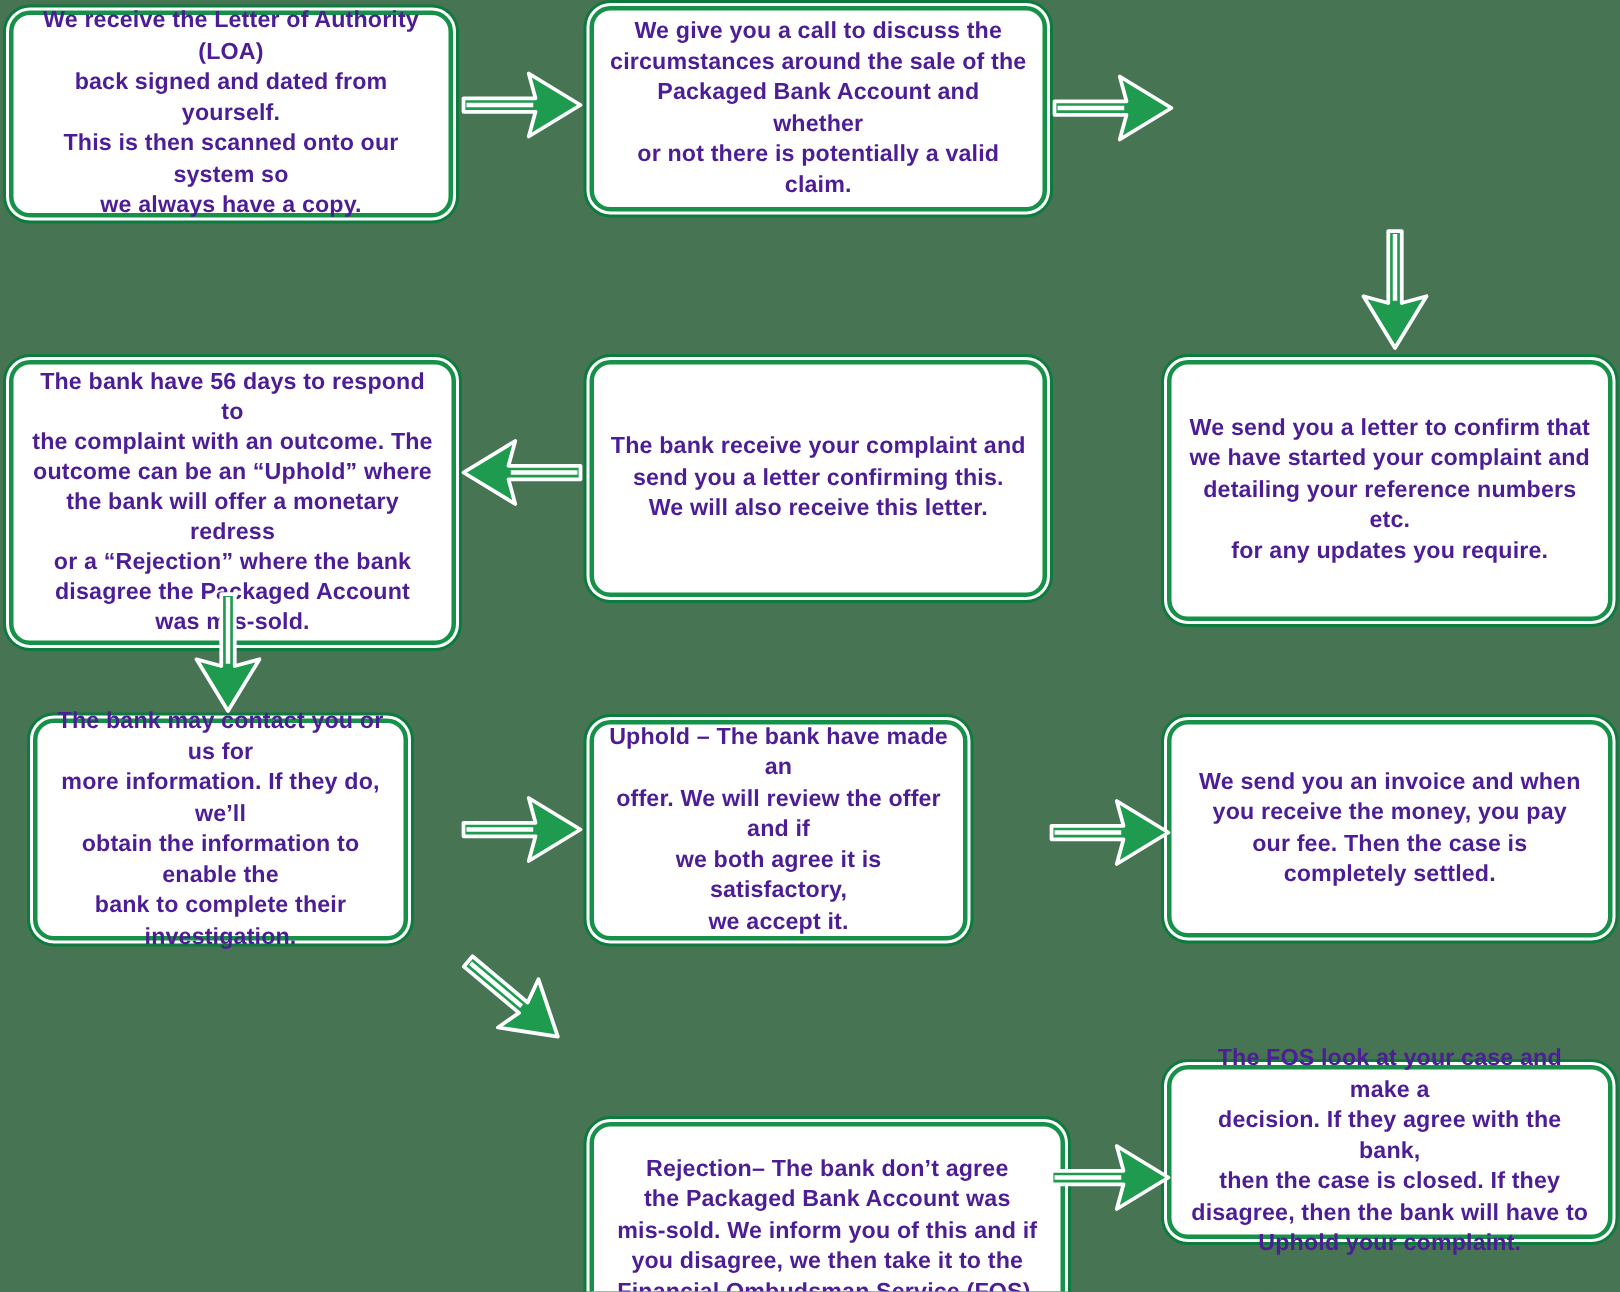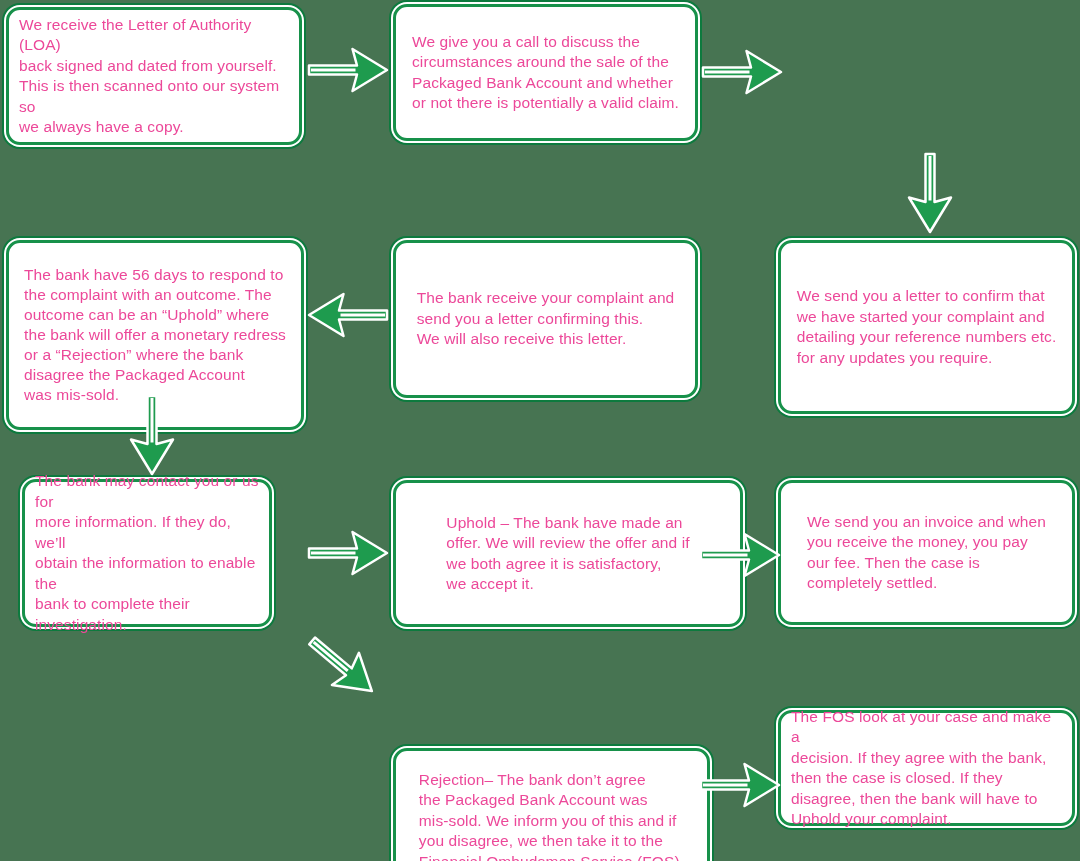--- a/index.html
+++ b/index.html
@@ -15,22 +15,23 @@
   }
   .box {
     position: absolute;
     background: #ffffff;
     border: 3px solid #17914a;
     border-radius: 14px;
     box-shadow: 0 0 0 2px #ffffff, 0 0 0 4px #0d7a3e;
     display: flex;
     align-items: center;
     justify-content: center;
-    color: #ec4899;
-    font-weight: normal;
+    text-align: center;
+    color: #4c1d95;
+    font-weight: bold;
     font-size: 15.5px;
     line-height: 20.5px;
     letter-spacing: 0.1px;
     padding: 6px 10px;
     box-sizing: border-box;
     white-space: pre-line;
   }
   svg.arrow {
     position: absolute;
     overflow: visible;
@@ -71,21 +72,21 @@
 We will also receive this letter.</div>
   <div class="box" style="left:778px; top:240px; width:297px; height:174px;">We send you a letter to confirm that
 we have started your complaint and
 detailing your reference numbers etc.
 for any updates you require.</div>
 
   <div class="box" style="left:22px; top:479px; width:250px; height:148px;">The bank may contact you or us for
 more information. If they do, we’ll
 obtain the information to enable the
 bank to complete their investigation.</div>
-  <div class="box" style="left:393px; top:480px; width:350px; height:147px;">Uphold – The bank have made an
+  <div class="box" style="left:393px; top:480px; width:252px; height:147px;">Uphold – The bank have made an
 offer. We will review the offer and if
 we both agree it is satisfactory,
 we accept it.</div>
   <div class="box" style="left:778px; top:480px; width:297px; height:145px;">We send you an invoice and when
 you receive the money, you pay
 our fee. Then the case is
 completely settled.</div>
 
   <div class="box" style="left:393px; top:748px; width:317px; height:146px;">Rejection– The bank don’t agree
 the Packaged Bank Account was

